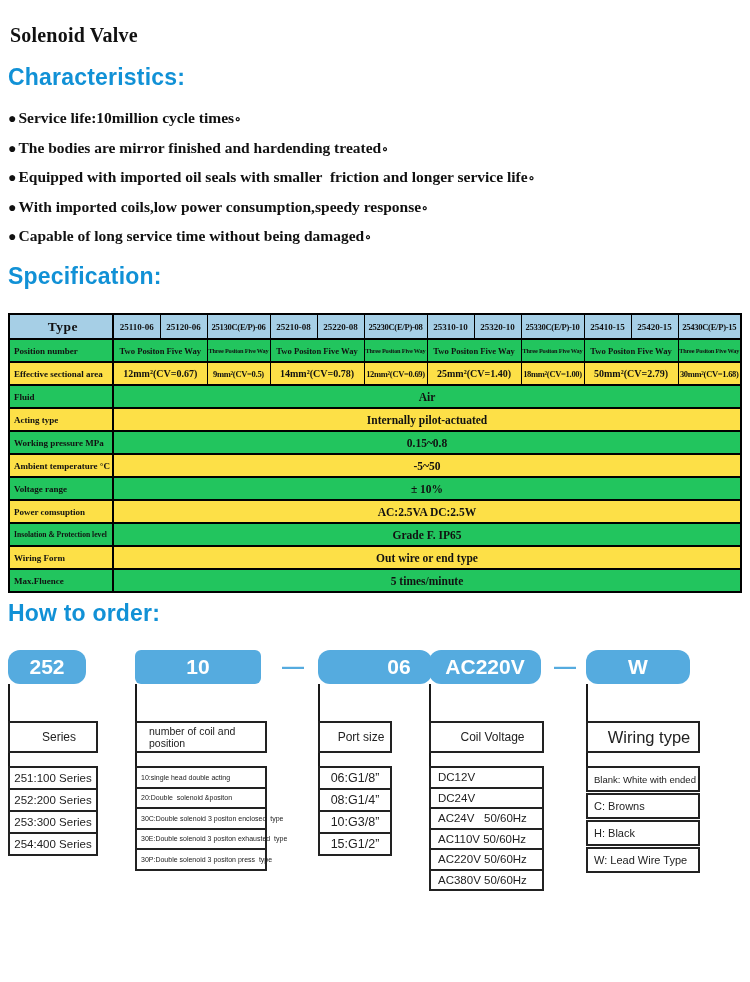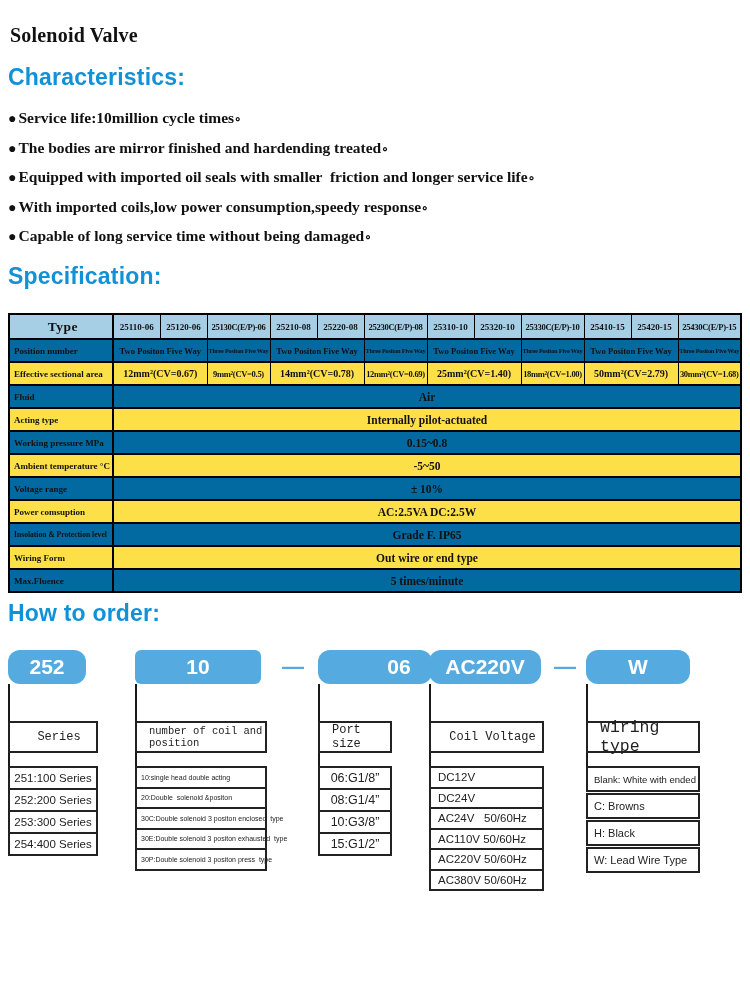--- a/index.html
+++ b/index.html
@@ -26,21 +26,21 @@
   .spec-table{left:8px;top:313px;width:734px;border-collapse:collapse;table-layout:fixed;border:2px solid #000;}
   .spec-table td{border:1px solid #000;padding:0;text-align:center;font-weight:bold;
                  white-space:nowrap;overflow:hidden;height:21px;}
   .spec-table tr{border-top:2px solid #000;border-bottom:2px solid #000;}
   .spec-table .lbl{border-right:2px solid #000;text-align:left;padding-left:4px;font-size:9px;}
   .spec-table .hdr td{background:#a6cfe6;height:23px;}
   .spec-table .type-lbl{text-align:center;font-size:13.5px;letter-spacing:.5px;}
   .tcode{font-size:9px;}
   .tcode.thin{font-size:8.6px;letter-spacing:-.3px;}
   .r-blue td{background:#fde047;}
-  .r-white td{background:#0369a1;}
+  .r-white td{background:#22c55e;}
   .pos2{font-size:8.6px;}
   .pos3{font-size:6.3px;letter-spacing:-.2px;}
   .area2{font-size:10px;}
   .area3{font-size:8.5px;letter-spacing:-.3px;}
   .lbl.small{font-size:7.6px;}
   .val{font-size:11.5px;white-space:pre;}
 
   
   .order-wrap{left:0;top:638px;width:750px;height:344px;}
   .ocol{position:absolute;top:0;display:flex;flex-direction:column;align-items:flex-start;}
@@ -55,21 +55,21 @@
   .c0 .pill{width:78px;}
   .c1 .pill{width:126px;border-radius:6px;}
   .c2 .pill{width:66px;padding-left:48px;}
   .c3 .pill{width:112px;}
   .c4 .pill{width:104px;}
   .vl{width:2px;background:#1a1a1a;flex:0 0 auto;}
   .l1{height:37px;}
   .l2{height:13px;}
   .lbox{box-sizing:border-box;width:100%;height:32px;border:2px solid #222;background:#fff;
         display:flex;align-items:center;justify-content:center;
-        font-family:Liberation Mono, monospace;font-size:12px;color:#222;flex:0 0 auto;padding-left:12px;}
+        font-family:Liberation Sans, sans-serif;font-size:12px;color:#222;flex:0 0 auto;padding-left:12px;}
   .c1 .lbox{font-size:10.5px;}
   .c4 .lbox{font-size:16.5px;}
   .olist{width:100%;}
   .opt{box-sizing:border-box;width:100%;border:2px solid #222;margin-top:-2px;background:#fff;
        font-family:"Liberation Sans", sans-serif;color:#222;display:flex;align-items:center;
        justify-content:center;white-space:pre;}
   .olist .opt:first-child{margin-top:0;}
   .c0 .opt{height:24px;font-size:11.5px;}
   .c1 .opt{height:22.5px;font-size:7px;justify-content:flex-start;padding-left:4px;}
   .c2 .opt{height:24px;font-size:12.5px;}

